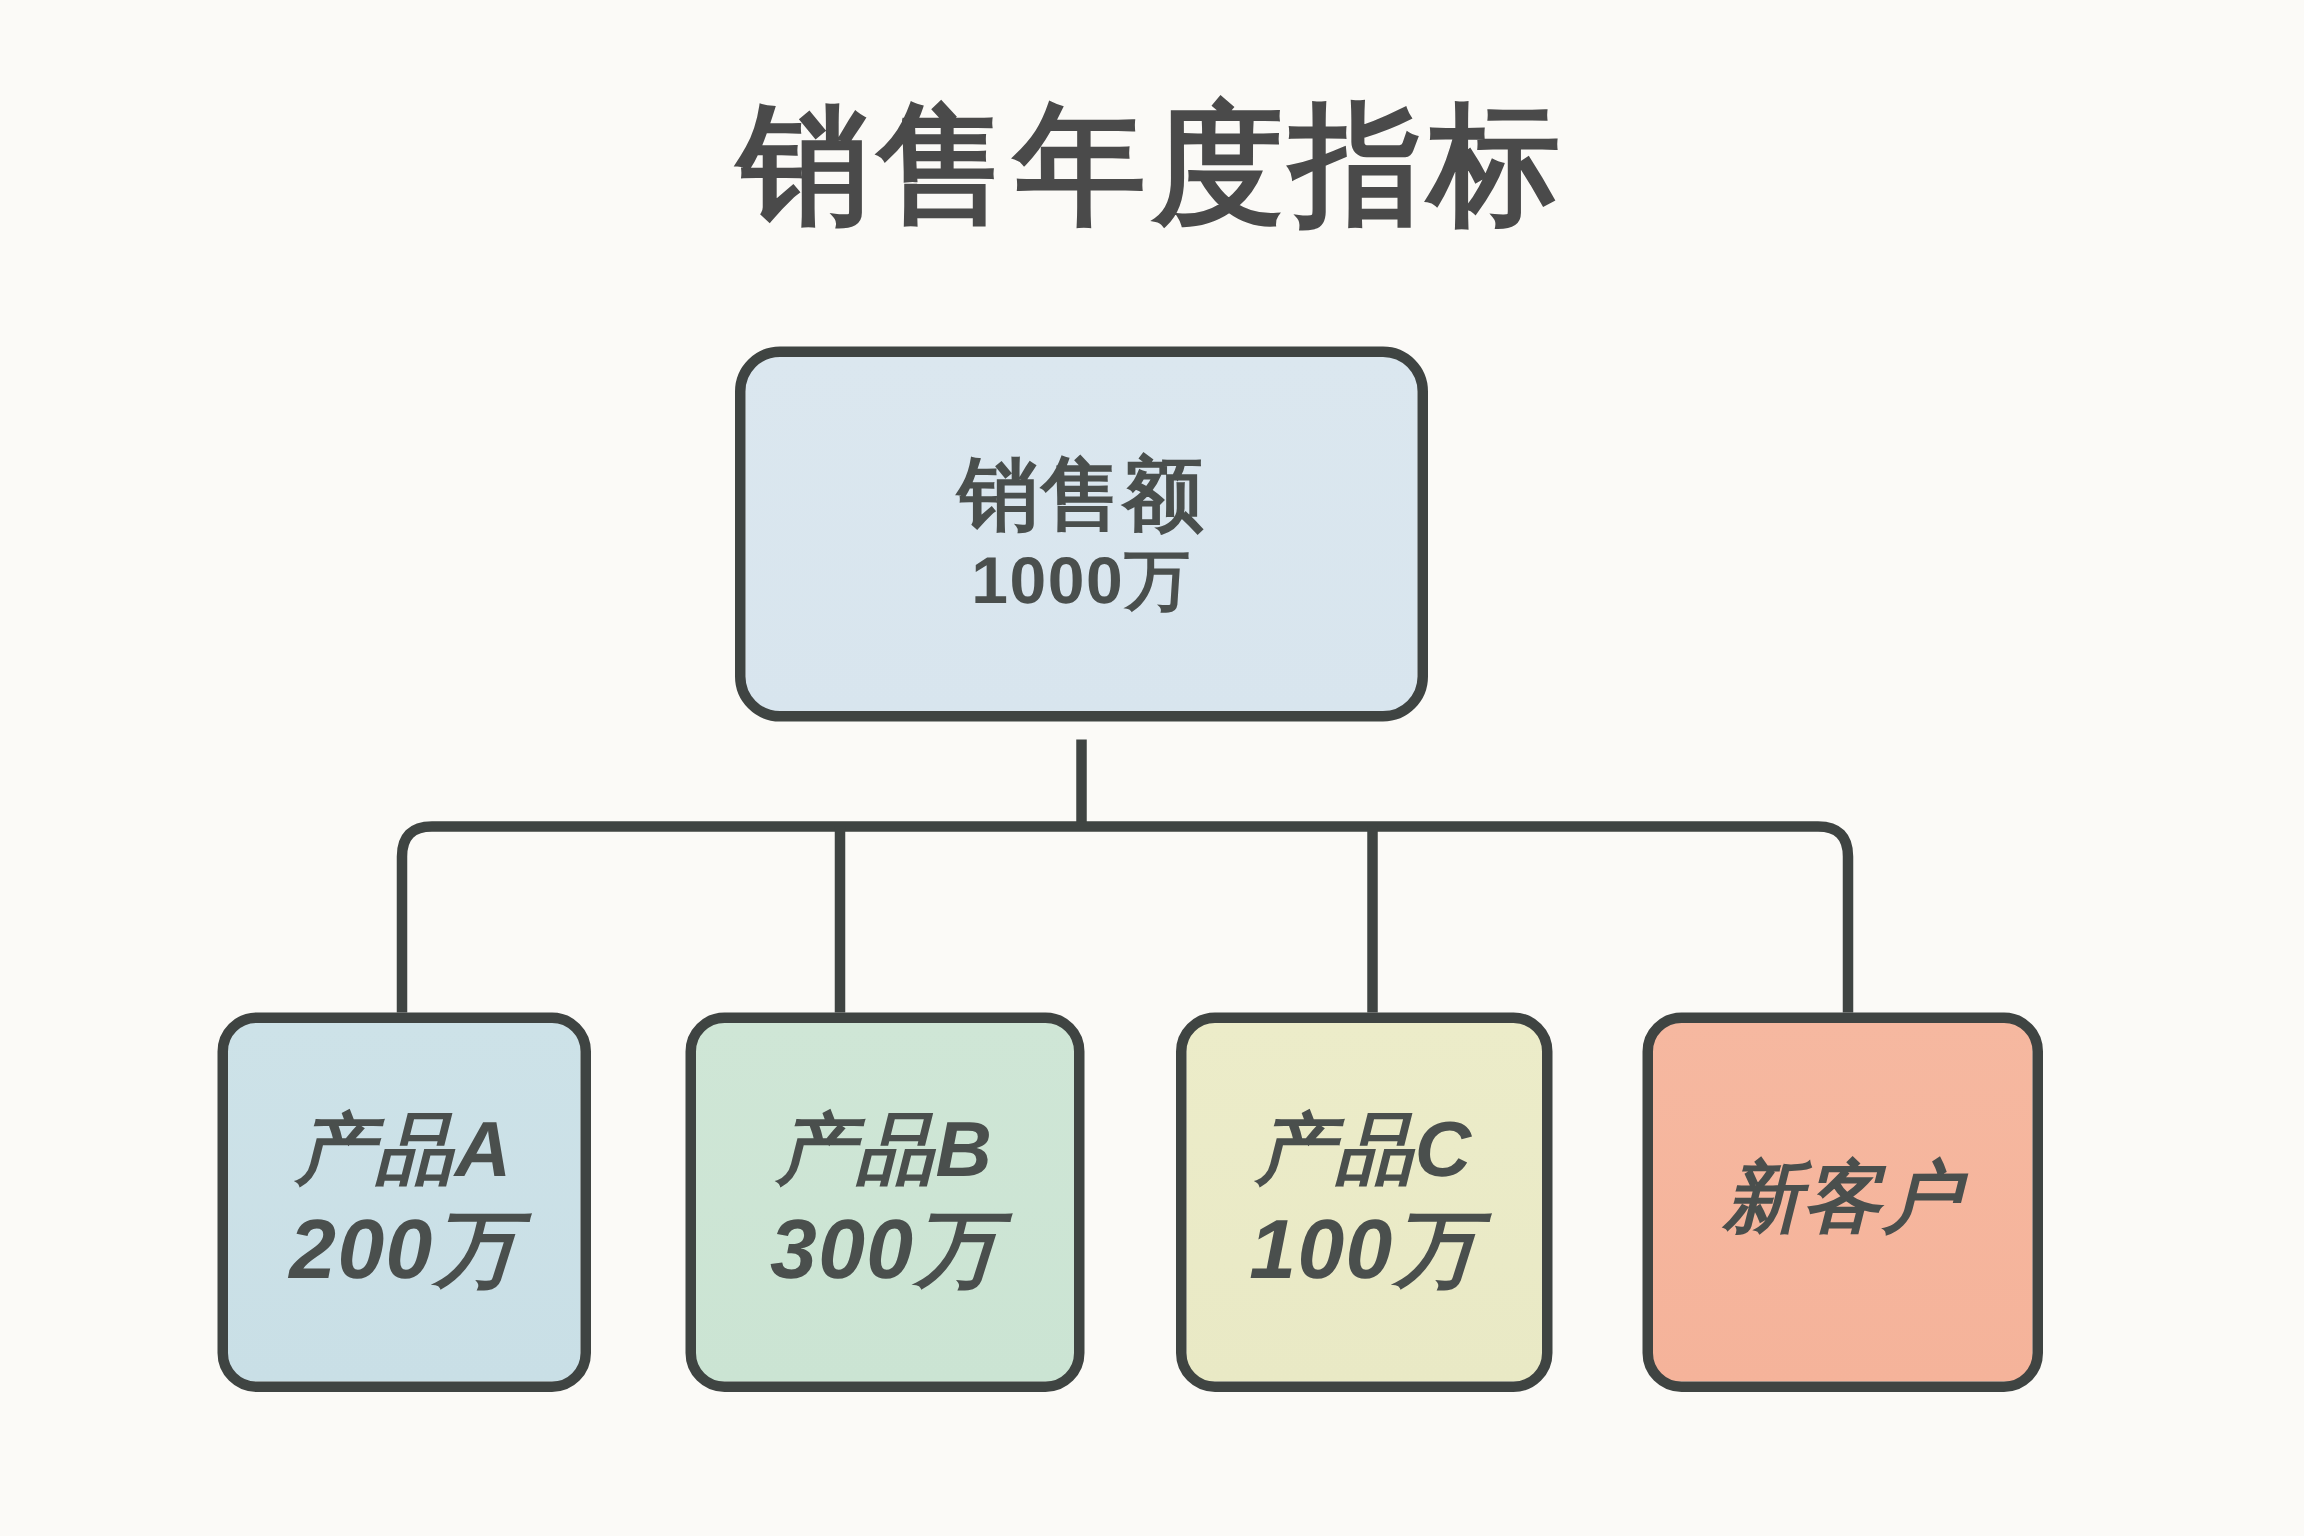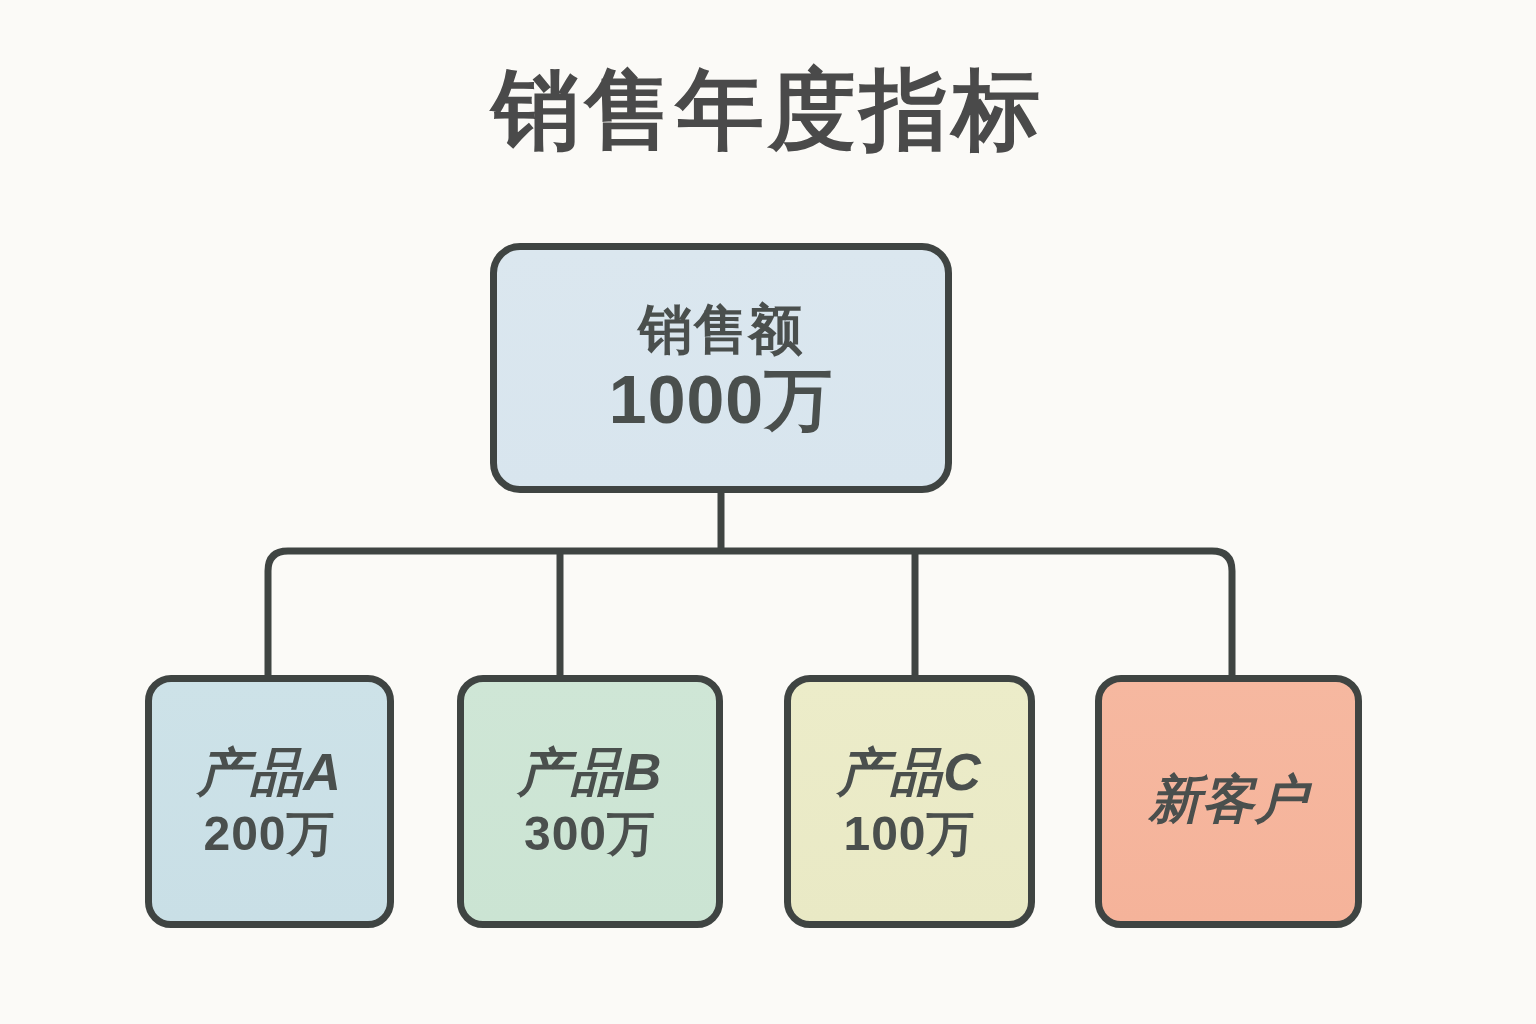--- a/index.html
+++ b/index.html
@@ -72,51 +72,52 @@
   }
   .node .line2 {
     font-weight: 700;
     letter-spacing: 1px;
     white-space: nowrap;
   }
 
   
   #node-root {
     left: 490px;
-    top: 243px;
+    top: 231px;
     width: 462px;
     height: 250px;
     border-radius: 30px;
     background: linear-gradient(180deg, #dbe7ef 0%, #d8e5ee 100%);
     text-align: right;
   }
   #node-root .line1 {
     font-size: 54px;
     line-height: 1.12;
     margin-bottom: 2px;
   }
   #node-root .line2 {
-    font-size: 68px;
+    font-size: 44px;
     line-height: 1.12;
   }
 
   
   .child {
     top: 675px;
     height: 253px;
   }
   .child .line1 {
     font-size: 52px;
     line-height: 1.16;
     margin-bottom: 4px;
     font-style: italic;
   }
   .child .line2 {
-    font-size: 48px;
+    font-size: 56px;
     line-height: 1.16;
+    font-style: italic;
   }
 
   #node-child-0 { left: 145px;  width: 249px; background: linear-gradient(180deg,#cde2e8 0%, #c9dfe6 100%); }
   #node-child-1 { left: 437px;  width: 266px; background: linear-gradient(180deg,#cfe6d6 0%, #cbe4d3 100%); margin-left: 20px; }
   #node-child-2 { left: 784px;  width: 251px; background: linear-gradient(180deg,#ececc9 0%, #e9e9c5 100%); }
   #node-child-3 { left: 1095px; width: 267px; background: linear-gradient(180deg,#f6b8a0 0%, #f5b39a 100%); }
 </style>
 </head>
 <body>
 

